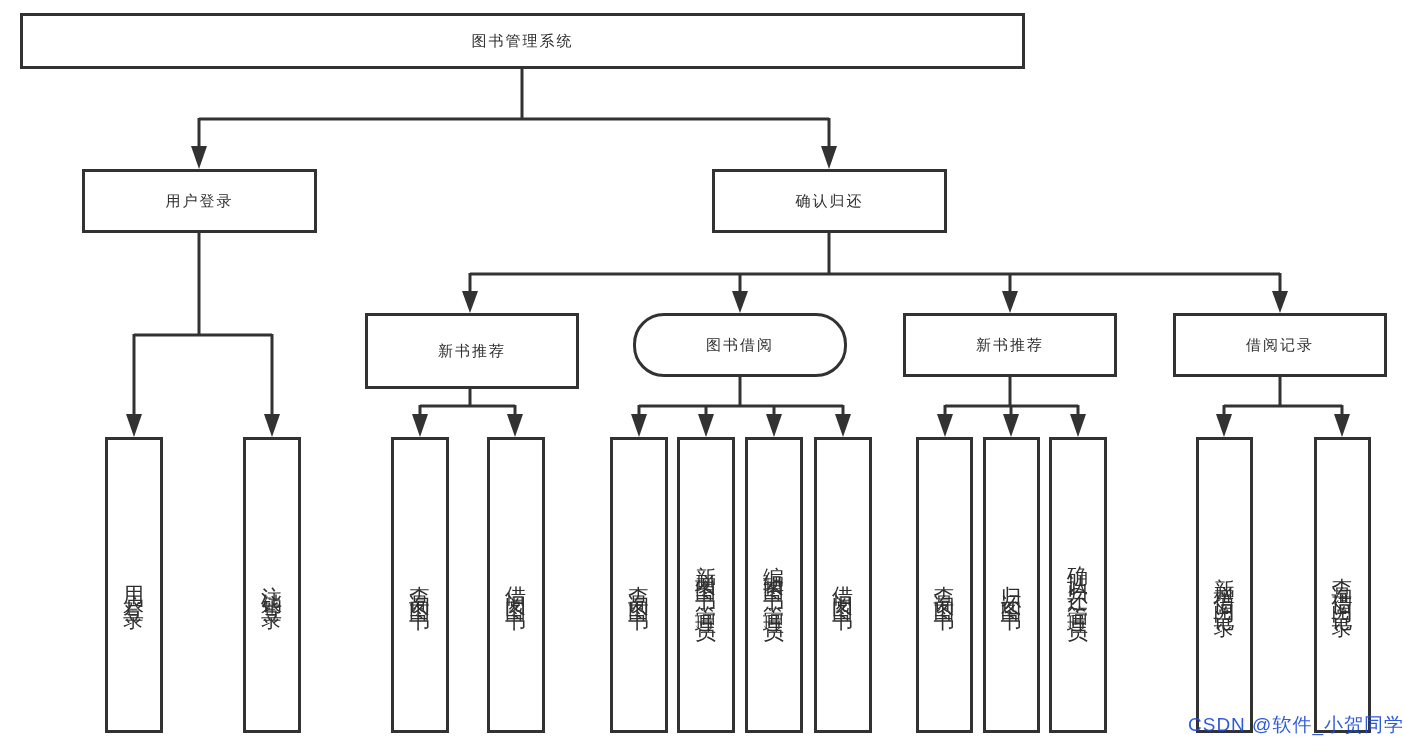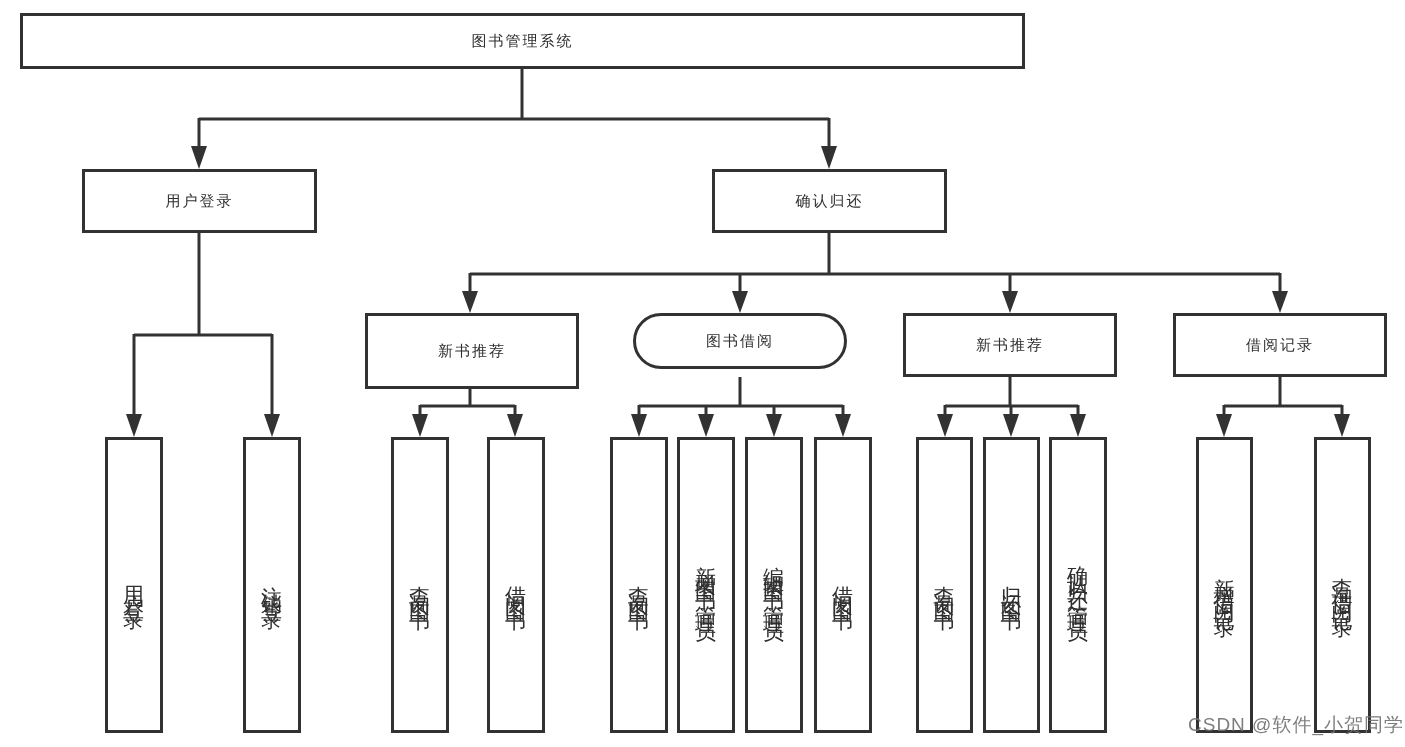--- a/index.html
+++ b/index.html
@@ -37,21 +37,21 @@
     font-size: 21px;
     letter-spacing: 8px;
     white-space: normal;
     line-height: 1;
   }
   .watermark {
     position: absolute;
     left: 1188px;
     top: 712px;
     font-size: 19px;
-    color: #737373;
+    color: #1d4ed8;
     opacity: 0.92;
     letter-spacing: 1px;
     z-index: 3;
     white-space: nowrap;
   }
 </style>
 </head>
 <body>
 
 <div class="canvas">
@@ -124,21 +124,21 @@
       <polygon points="1334,414 1350,414 1342,437"></polygon>
     </g>
   </svg>
 
   <div class="node" style="left:20px; top:13px; width:1005px; height:56px;">图书管理系统</div>
 
   <div class="node" style="left:82px; top:169px; width:235px; height:64px;">用户登录</div>
   <div class="node" style="left:712px; top:169px; width:235px; height:64px;">确认归还</div>
 
   <div class="node" style="left:365px; top:313px; width:214px; height:76px;">新书推荐</div>
-  <div class="node" style="left:633px; top:313px; width:214px; height:56px;border-radius:31px;">图书借阅</div>
+  <div class="node" style="left:633px; top:313px; width:214px; height:64px;border-radius:31px;">图书借阅</div>
   <div class="node" style="left:903px; top:313px; width:214px; height:64px;">新书推荐</div>
   <div class="node" style="left:1173px; top:313px; width:214px; height:64px;">借阅记录</div>
 
   <div class="node vnode" style="left:105px; top:437px; width:58px; height:296px;">用户登录</div>
   <div class="node vnode" style="left:243px; top:437px; width:58px; height:296px;">注销登录</div>
 
   <div class="node vnode" style="left:391px; top:437px; width:58px; height:296px;">查询图书</div>
   <div class="node vnode" style="left:487px; top:437px; width:58px; height:296px;">借阅图书</div>
 
   <div class="node vnode" style="left:610px; top:437px; width:58px; height:296px;">查询图书</div>

